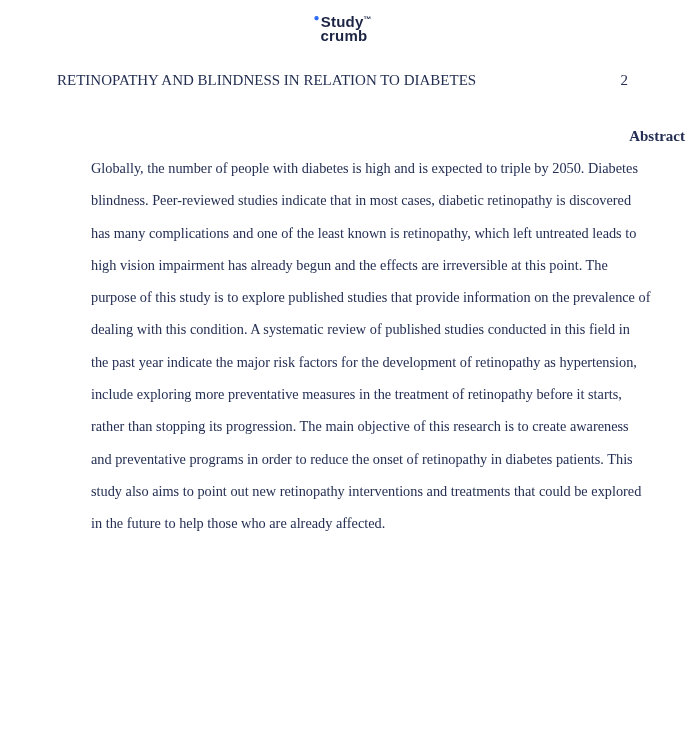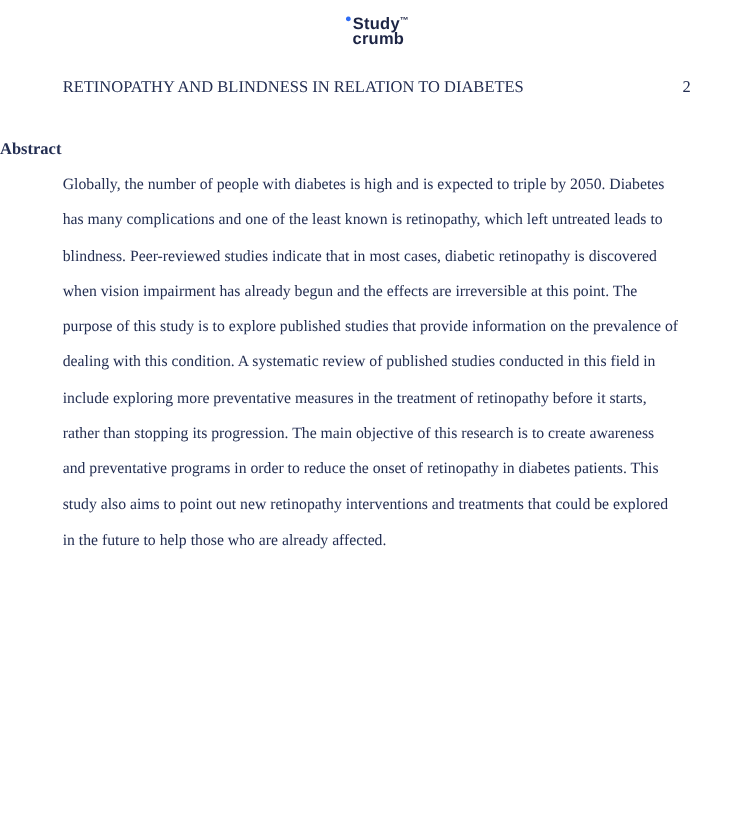--- a/index.html
+++ b/index.html
@@ -61,35 +61,36 @@
     font-size: 15px;
     line-height: 20px;
   }
 
   
   .abstract-heading {
     position: absolute;
     top: 127px;
     left: 0;
     right: 0;
-    text-align: left;
+    text-align: right;
     font-weight: bold;
     font-size: 15px;
     line-height: 18px;
   }
   .abstract-body {
     position: absolute;
     top: 152px;
     left: 57px;
     width: 572px;
     font-size: 14.3px;
     line-height: 32.3px;
   }
   .abstract-line {
     white-space: nowrap;
+    margin-left: 34px;
   }
 
   
   .keywords {
     margin-top: 14px;
     font-size: 14.3px;
     line-height: 32.3px;
   }
   .keywords-first {
     text-indent: 43px;
@@ -112,24 +113,25 @@
 
 <div class="running-head">
   <span>RETINOPATHY AND BLINDNESS IN RELATION TO DIABETES</span>
   <span>2</span>
 </div>
 
 <div class="abstract-heading">Abstract</div>
 
 <div class="abstract-body">
   <div class="abstract-line">Globally, the number of people with diabetes is high and is expected to triple by 2050. Diabetes</div>
+  <div class="abstract-line">blindness. Peer-reviewed studies indicate that in most cases, diabetic retinopathy is discovered</div>
   <div class="abstract-line">has many complications and one of the least known is retinopathy, which left untreated leads to</div>
-  <div class="abstract-line">blindness. Peer-reviewed studies indicate that in most cases, diabetic retinopathy is discovered</div>
-  <div class="abstract-line">when vision impairment has already begun and the effects are irreversible at this point. The</div>
+  <div class="abstract-line">high vision impairment has already begun and the effects are irreversible at this point. The</div>
   <div class="abstract-line">purpose of this study is to explore published studies that provide information on the prevalence of</div>
   <div class="abstract-line">dealing with this condition. A systematic review of published studies conducted in this field in</div>
+  <div class="abstract-line">the past year indicate the major risk factors for the development of retinopathy as hypertension,</div>
   <div class="abstract-line">include exploring more preventative measures in the treatment of retinopathy before it starts,</div>
   <div class="abstract-line">rather than stopping its progression. The main objective of this research is to create awareness</div>
   <div class="abstract-line">and preventative programs in order to reduce the onset of retinopathy in diabetes patients. This</div>
   <div class="abstract-line">study also aims to point out new retinopathy interventions and treatments that could be explored</div>
   <div class="abstract-line">in the future to help those who are already affected.</div>
 
 </div>
 
 </body></html>

